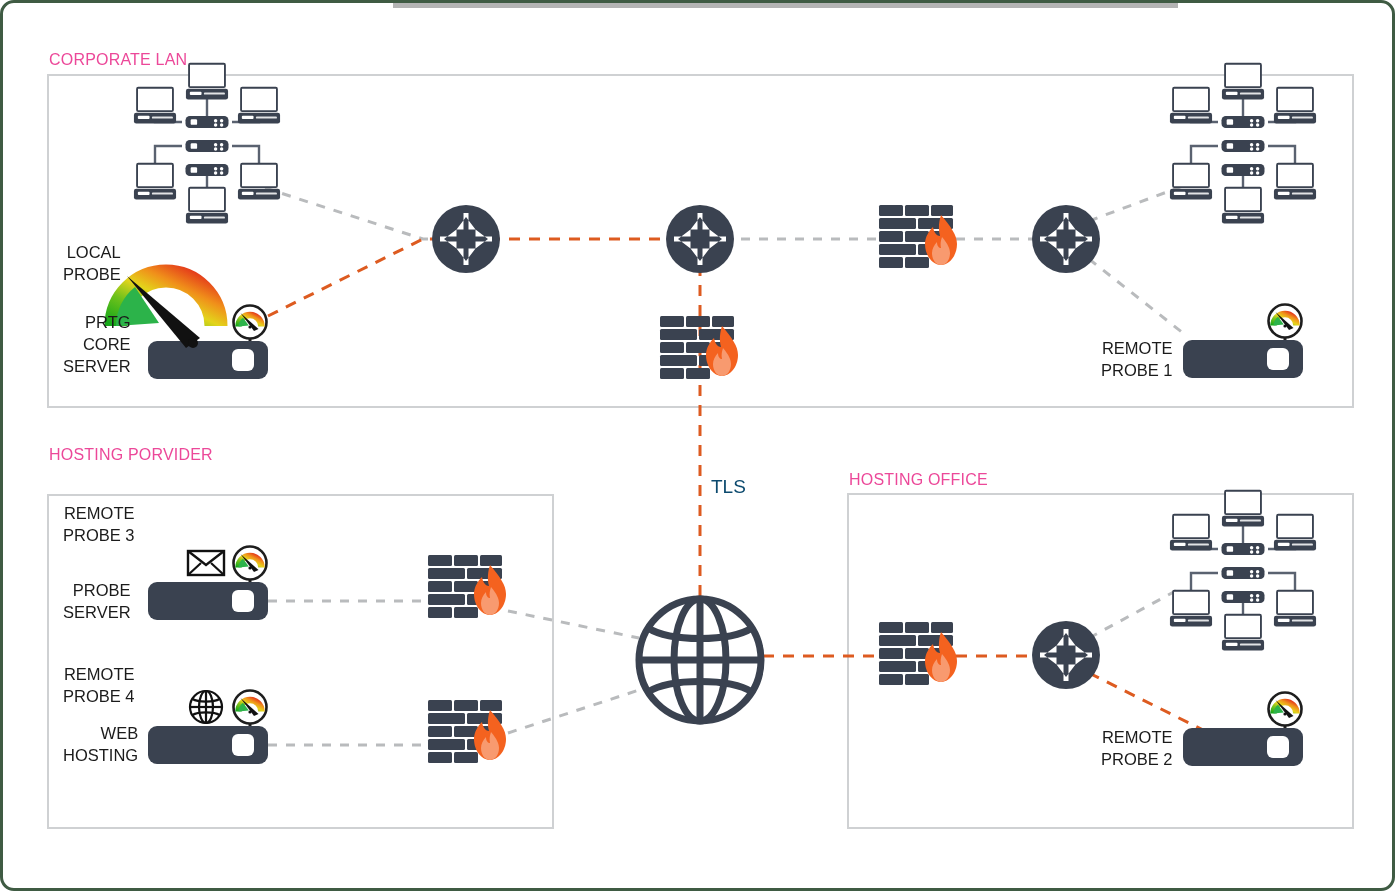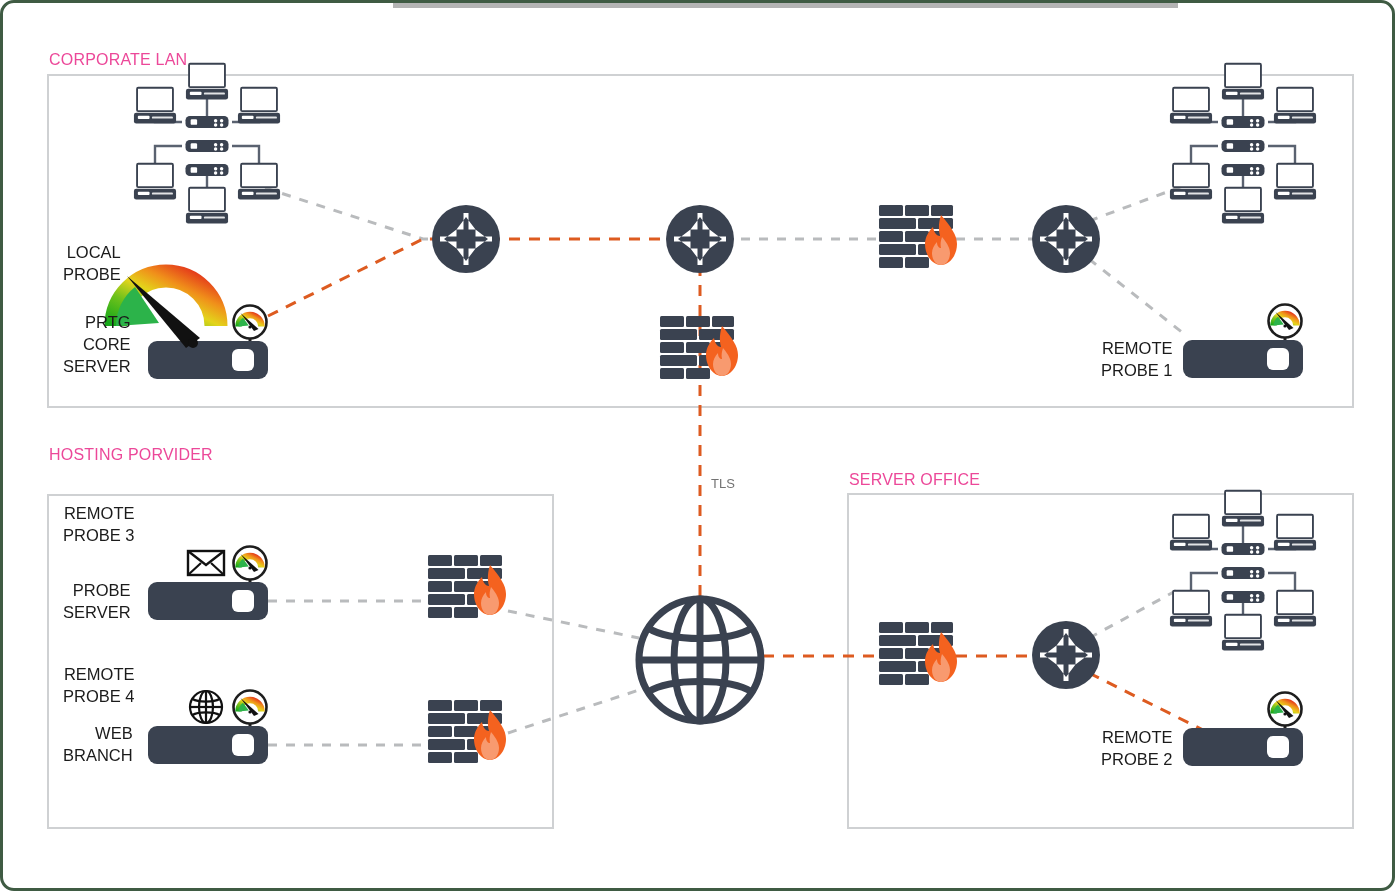--- a/index.html
+++ b/index.html
@@ -40,22 +40,22 @@
   .node-label {
     position: absolute;
     font-size: 16.5px;
     line-height: 22px;
     color: #1b1b1b;
     white-space: pre-line;
     text-align: right;
   }
   .edge-label {
     position: absolute;
-    font-size: 13px;
-    color: #737373;
+    font-size: 19px;
+    color: #0c4a6e;
     white-space: nowrap;
   }
   .topbar-scroll {
     position: absolute;
     left: 390px;
     top: 0px;
     width: 785px;
     height: 5px;
     background: #b4b4b4;
   }
@@ -425,34 +425,34 @@
             <g transform="translate(42,-38) scale(1)">
               <use href="#sym-gauge-small" x="0" y="0"></use>
             </g>
           </g>
         </g>
     </svg>
 
     <div id="labels-layer">
         <div class="zone-title" style="left: 46px; top: 48px;">CORPORATE LAN</div>
         <div class="zone-title" style="left: 46px; top: 443px;">HOSTING PORVIDER</div>
-        <div class="zone-title" style="left: 846px; top: 468px;">SERVER OFFICE</div>
+        <div class="zone-title" style="left: 846px; top: 468px;">HOSTING OFFICE</div>
         <div class="edge-label" style="left: 708px; top: 473px;">TLS</div>
         <div class="node-label" style="left: 60px; top: 308px;">PRTG
 CORE
 SERVER</div>
         <div class="node-label" style="left: 60px; top: 238px;">LOCAL
 PROBE</div>
         <div class="node-label" style="left: 1098px; top: 334px;">REMOTE
 PROBE 1</div>
         <div class="node-label" style="left: 60px; top: 576px;">PROBE
 SERVER</div>
         <div class="node-label" style="left: 60px; top: 499px;">REMOTE
 PROBE 3</div>
         <div class="node-label" style="left: 60px; top: 719px;">WEB
-BRANCH</div>
+HOSTING</div>
         <div class="node-label" style="left: 60px; top: 660px;">REMOTE
 PROBE 4</div>
         <div class="node-label" style="left: 1098px; top: 723px;">REMOTE
 PROBE 2</div>
       </div>
   </div>
 </div>
 
 </body></html>

